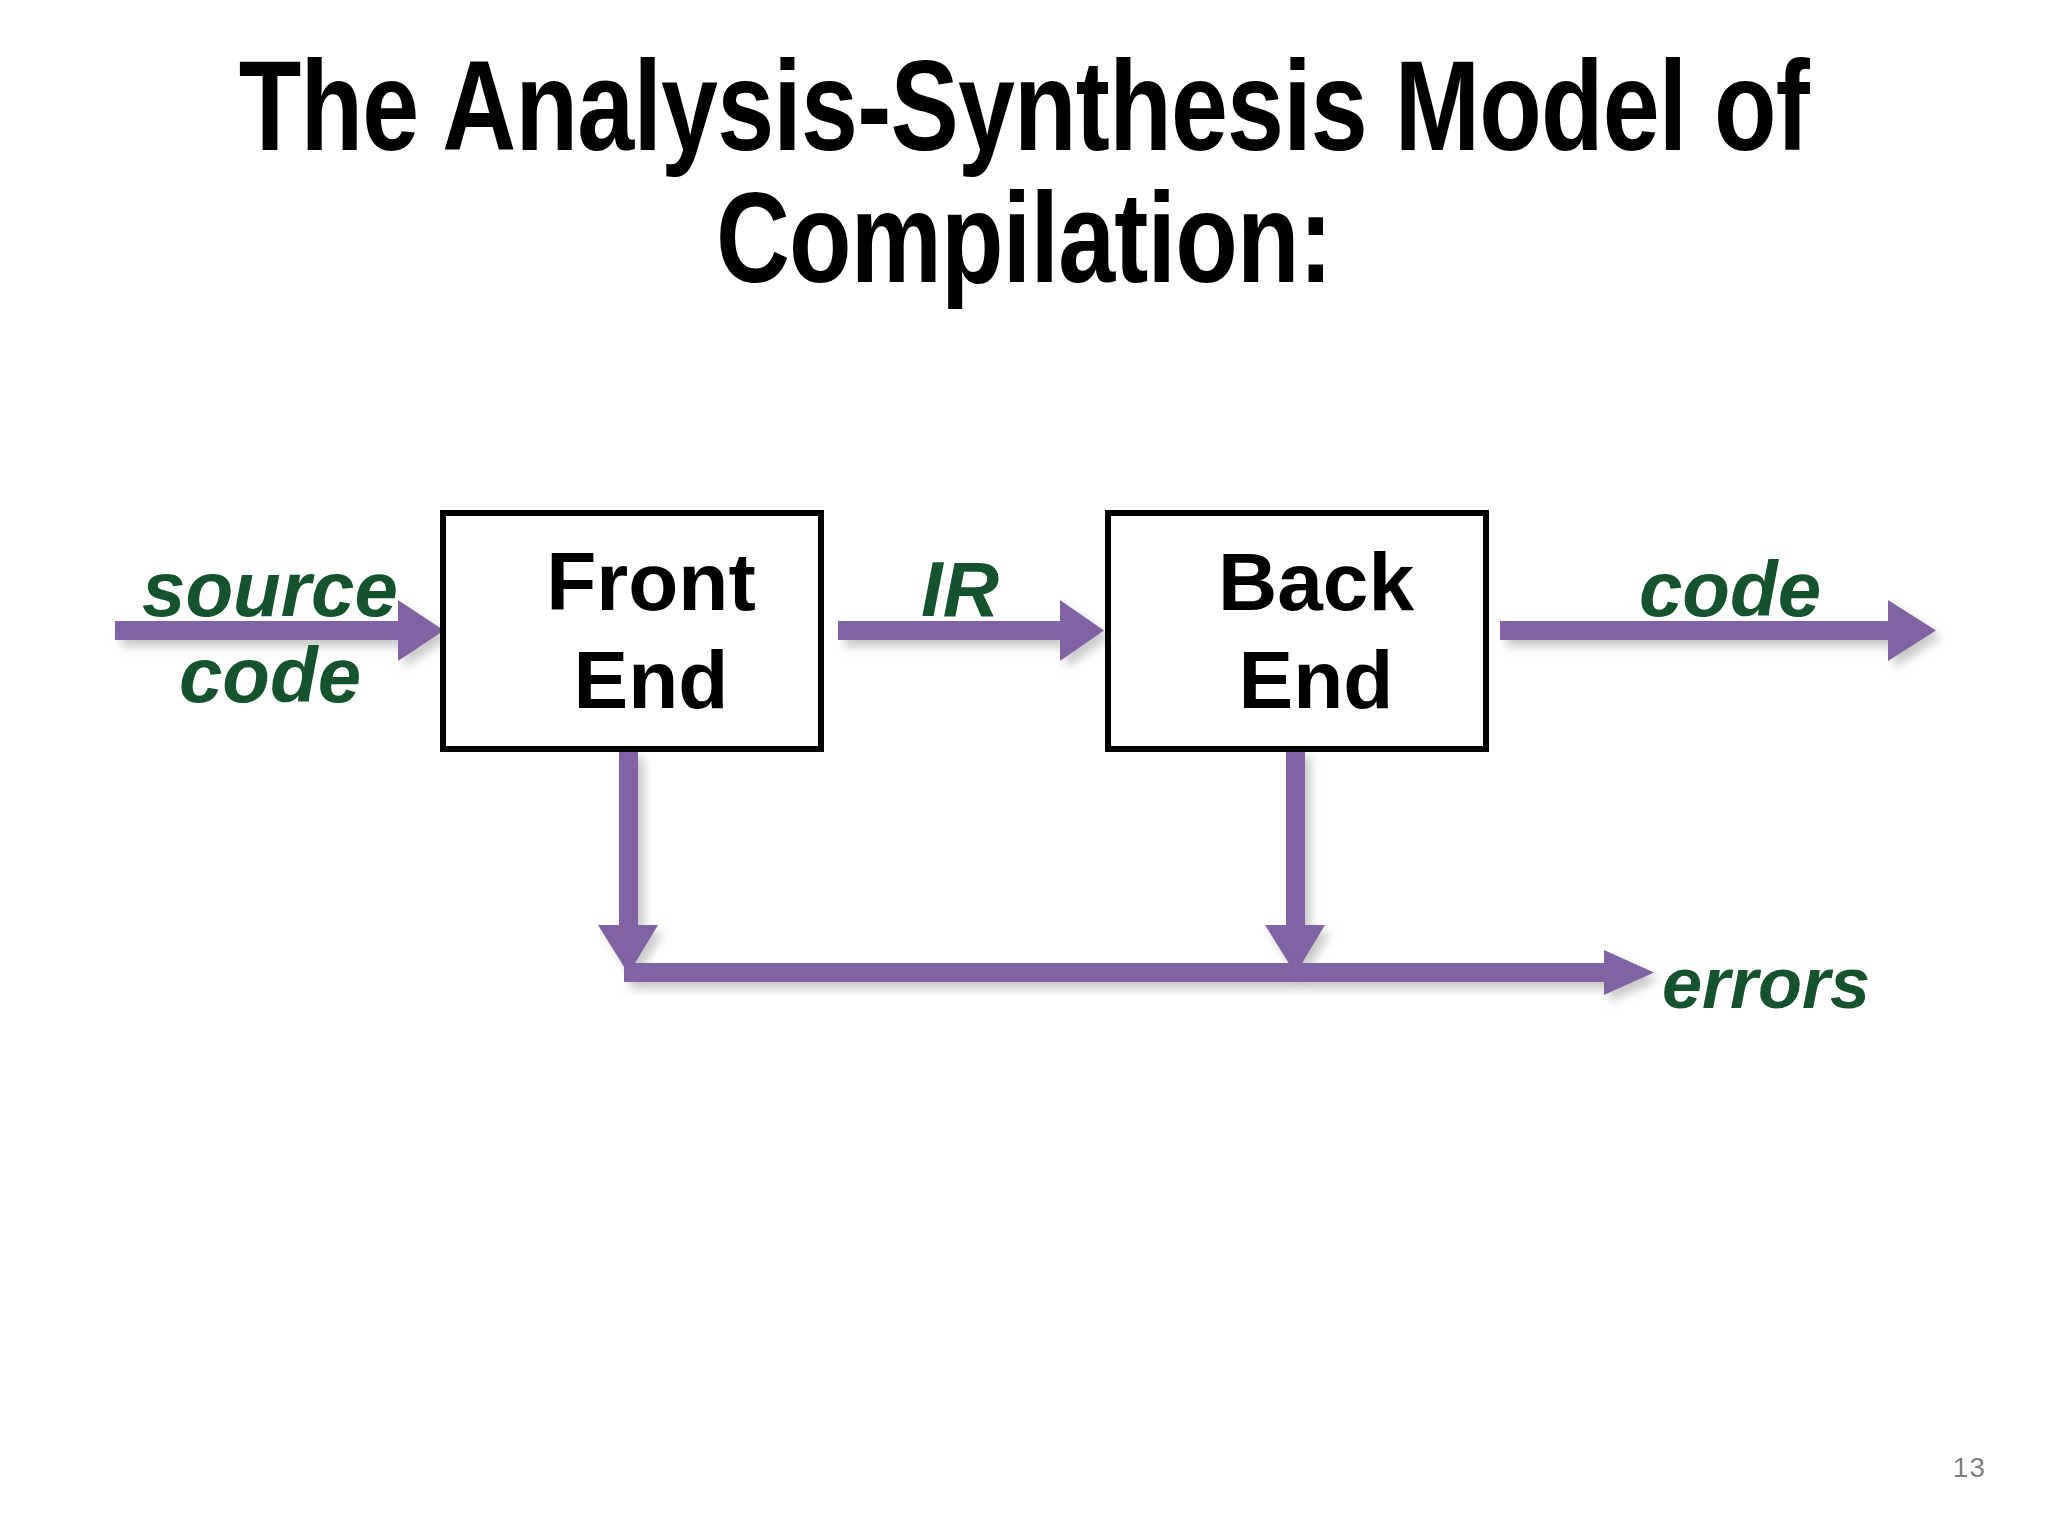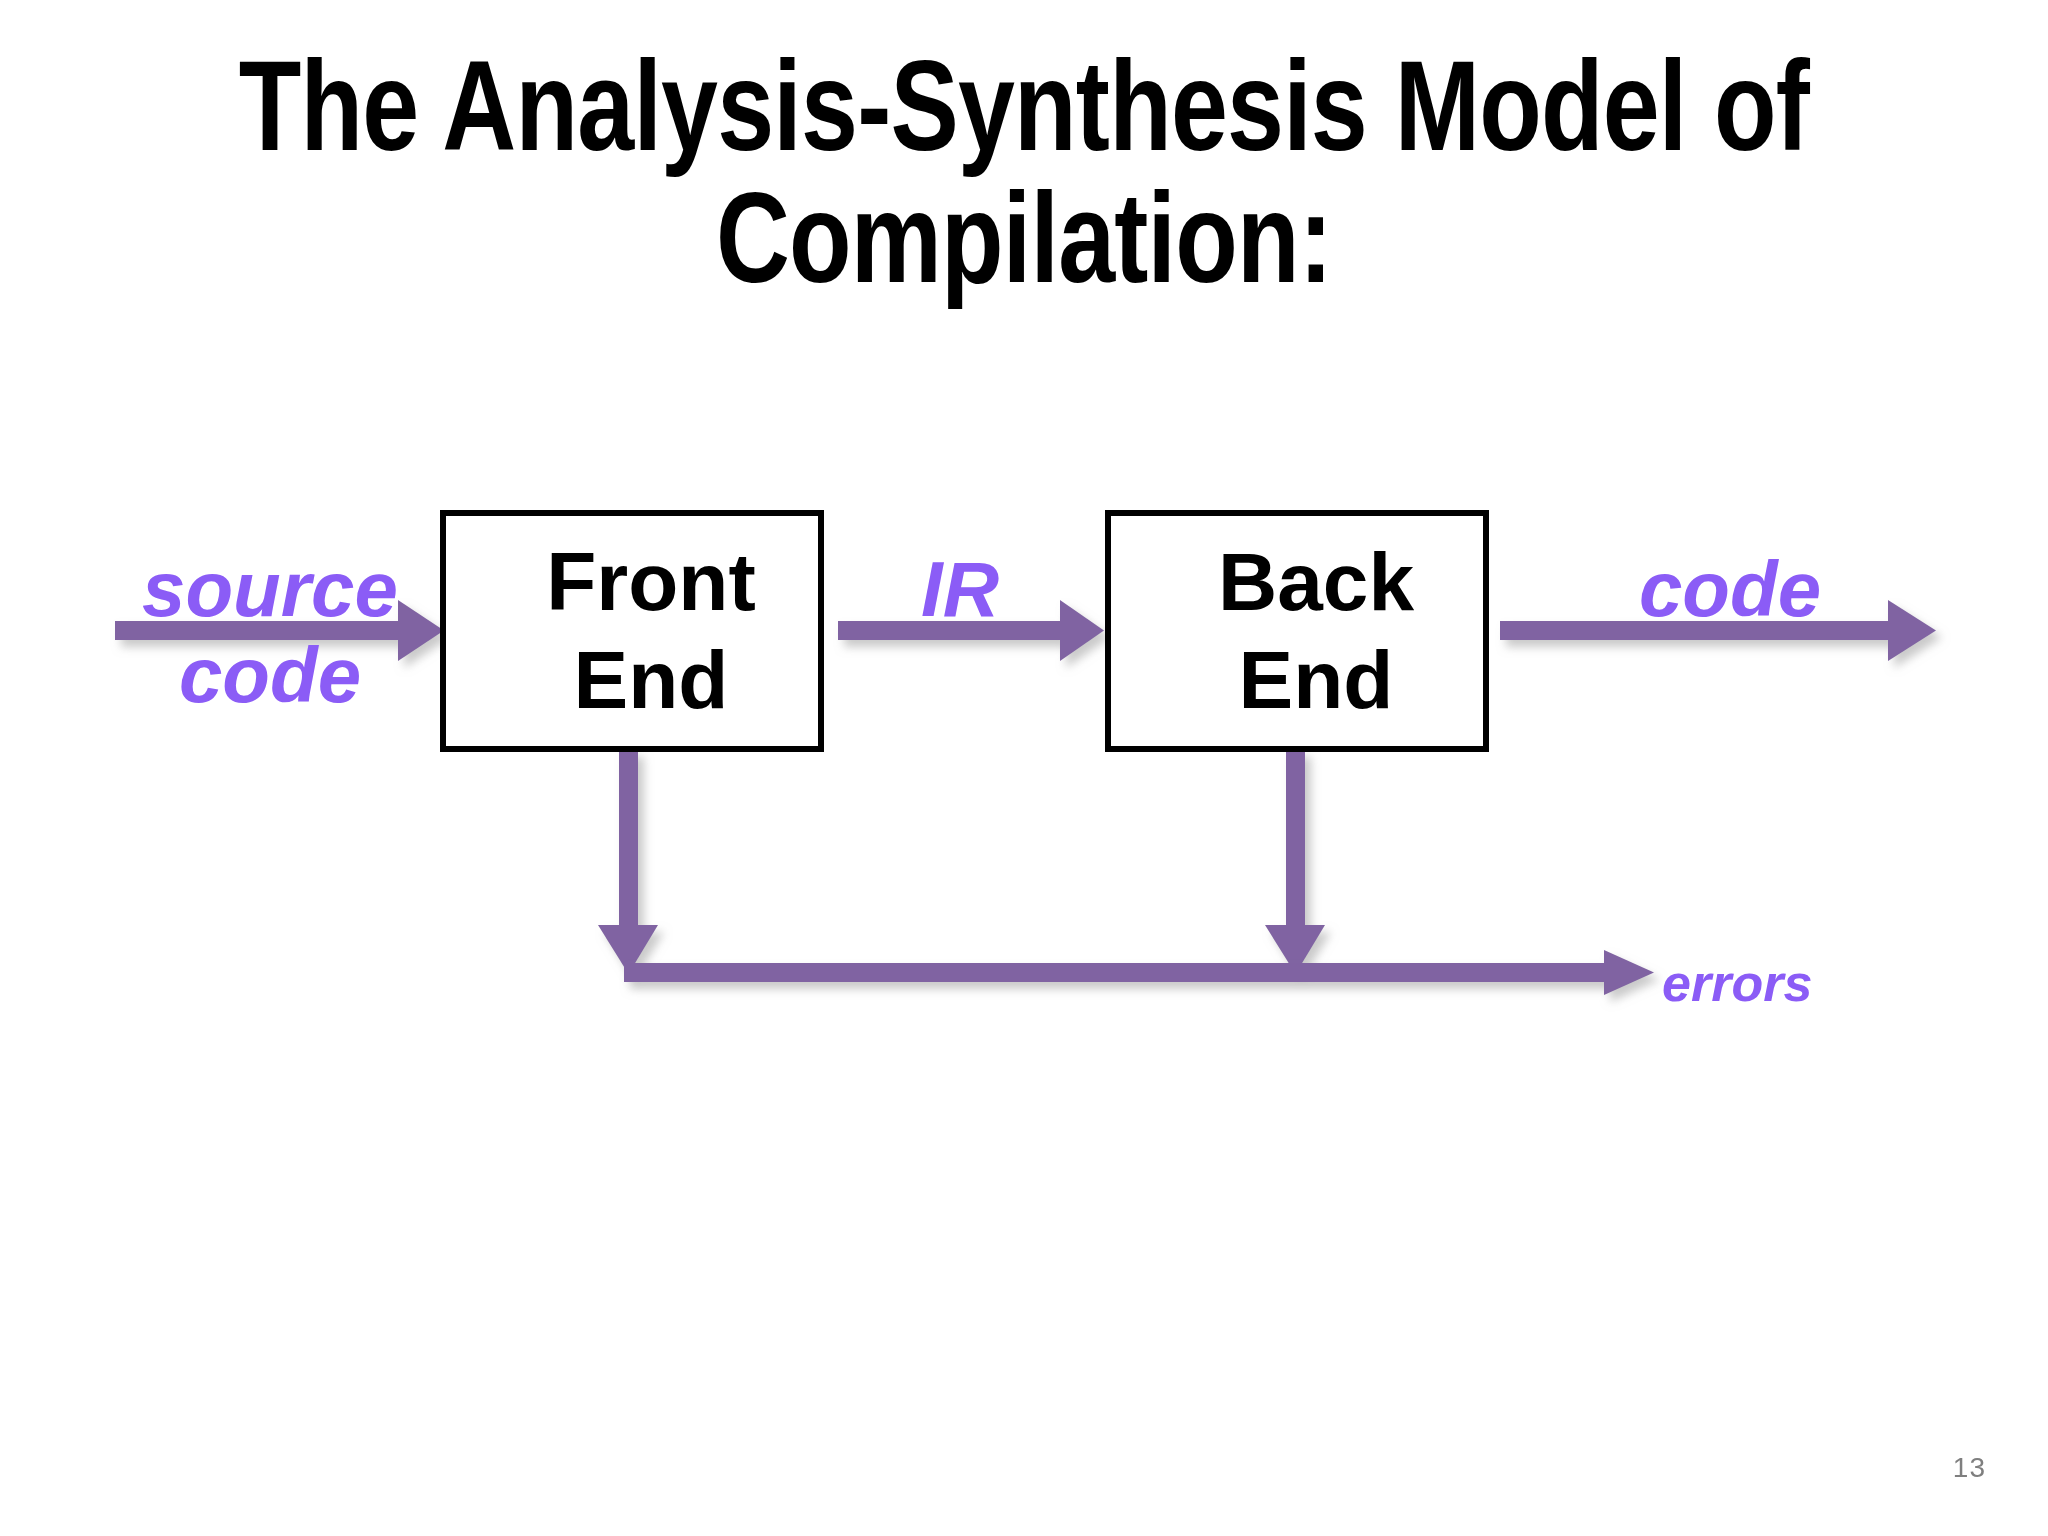--- a/index.html
+++ b/index.html
@@ -75,31 +75,31 @@
   #box-back-end  { left: 1105px; top: 510px; width: 384px; height: 242px; }
 
   
   .edge-label {
     position: absolute;
     font-family: "Liberation Sans", sans-serif;
     font-weight: bold;
     font-style: italic;
     font-size: 78px;
     line-height: 86px;
-    color: #8b5cf6;
+    color: #14532d;
     white-space: nowrap;
     text-align: center;
   }
   .edge-label .lbl-top,
   .edge-label .lbl-bot { display: block; }
 
   #label-source-code  { left: 100px;  top: 546px; width: 340px; }
   #label-ir           { left: 880px;  top: 546px; width: 160px; text-align: center; }
   #label-machine-code { left: 1530px; top: 546px; width: 400px; }
-  #label-errors       { left: 1662px; top: 940px; font-size: 52px; }
+  #label-errors       { left: 1662px; top: 940px; font-size: 72px; }
 
   
   .page-number {
     position: absolute;
     right: 62px;
     bottom: 52px;
     font-family: "Liberation Sans", sans-serif;
     font-size: 28px;
     font-weight: normal;
     color: #7f7f7f;

